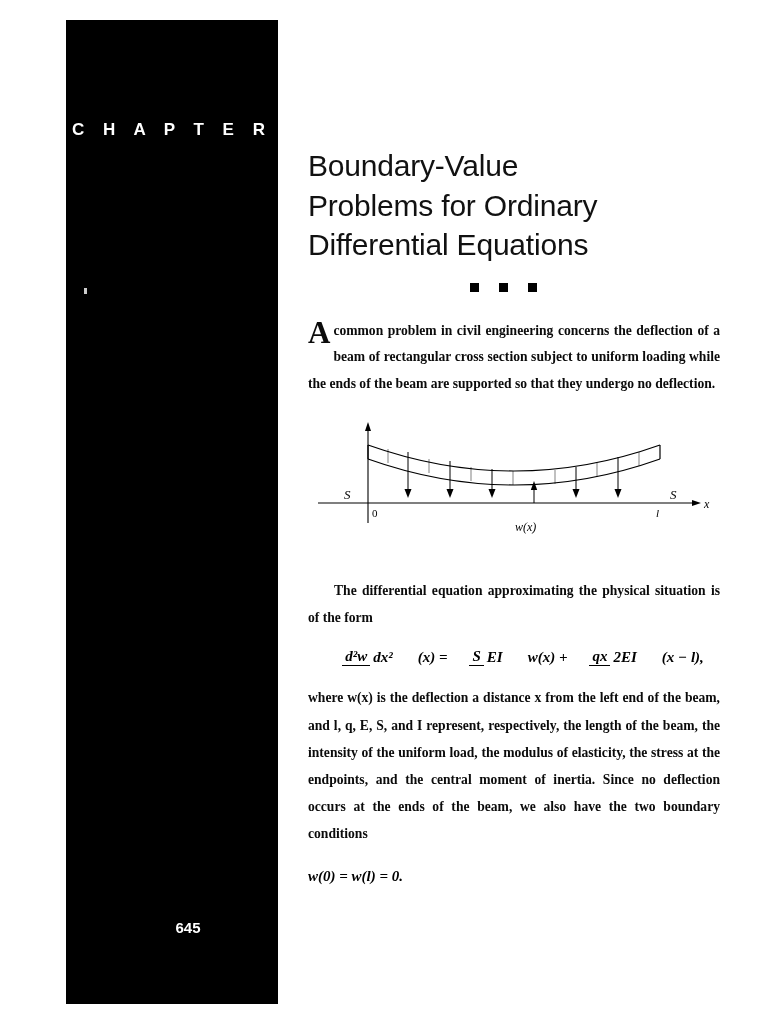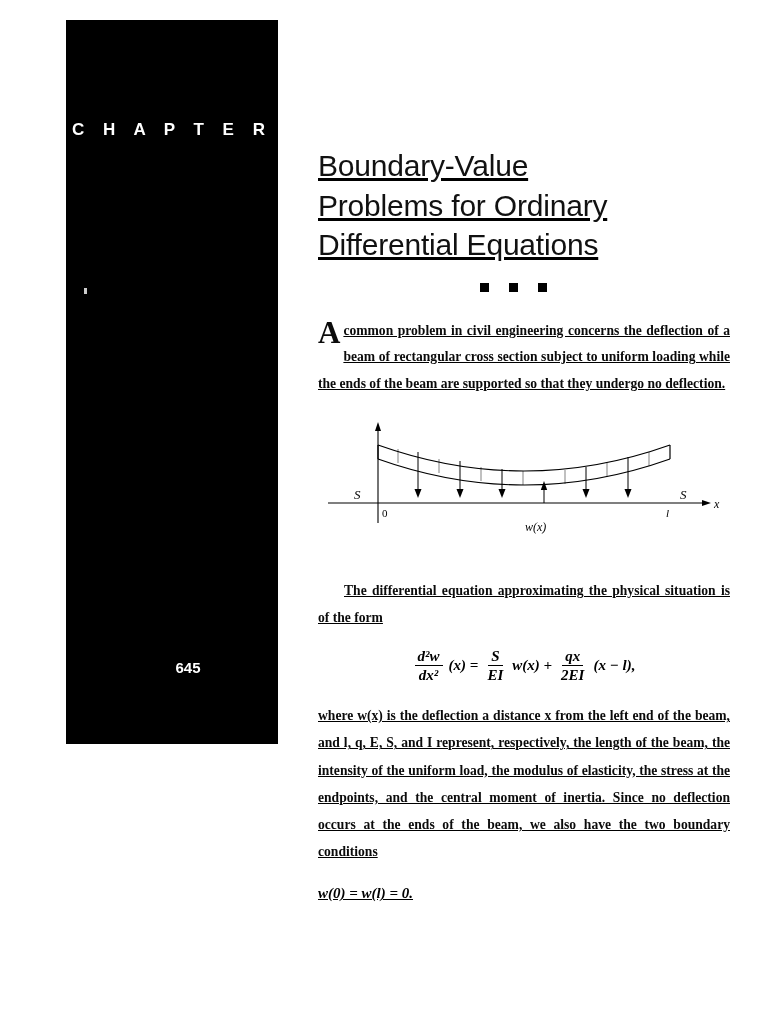--- a/index.html
+++ b/index.html
@@ -14,21 +14,21 @@
     position: relative;
     overflow: hidden;
   }
 
   
   .chapter-bar {
     position: absolute;
     left: 66px;
     top: 20px;
     width: 212px;
-    height: 724px;
+    height: 984px;
     background: #000000;
     color: #ffffff;
   }
   .chapter-word {
     position: absolute;
     top: 100px;
     left: 0;
     width: 212px;
     text-align: center;
     font-family: "Liberation Sans", sans-serif;
@@ -66,25 +66,24 @@
     left: 18px;
     top: 268px;
     width: 3px;
     height: 6px;
     background: #cccccc;
   }
 
   
   .content {
     position: absolute;
-    left: 318px;
+    left: 308px;
     top: 20px;
     width: 412px;
     height: 984px;
-    text-decoration: underline;
   }
 
   .chapter-title {
     font-family: "Liberation Sans", sans-serif;
     font-size: 30px;
     font-weight: 400;
     line-height: 1.32;
     color: #111111;
     margin-top: 126px;
     letter-spacing: -0.2px;
@@ -149,24 +148,24 @@
     font-weight: 700;
     color: #000000;
   }
   .eq-inline {
     display: inline-flex;
     align-items: center;
     gap: 4px;
   }
   .frac {
     display: inline-flex;
-    flex-direction: column;
+    flex-direction: row;
     align-items: center;
     vertical-align: middle;
-    margin: 0 2px;
+    margin: 0 18px;
     line-height: 1.12;
   }
   .frac .num {
     border-bottom: 1.3px solid #000;
     padding: 0 3px 1px 3px;
   }
   .frac .den {
     padding: 1px 3px 0 3px;
   }
   .it { font-style: italic; }

